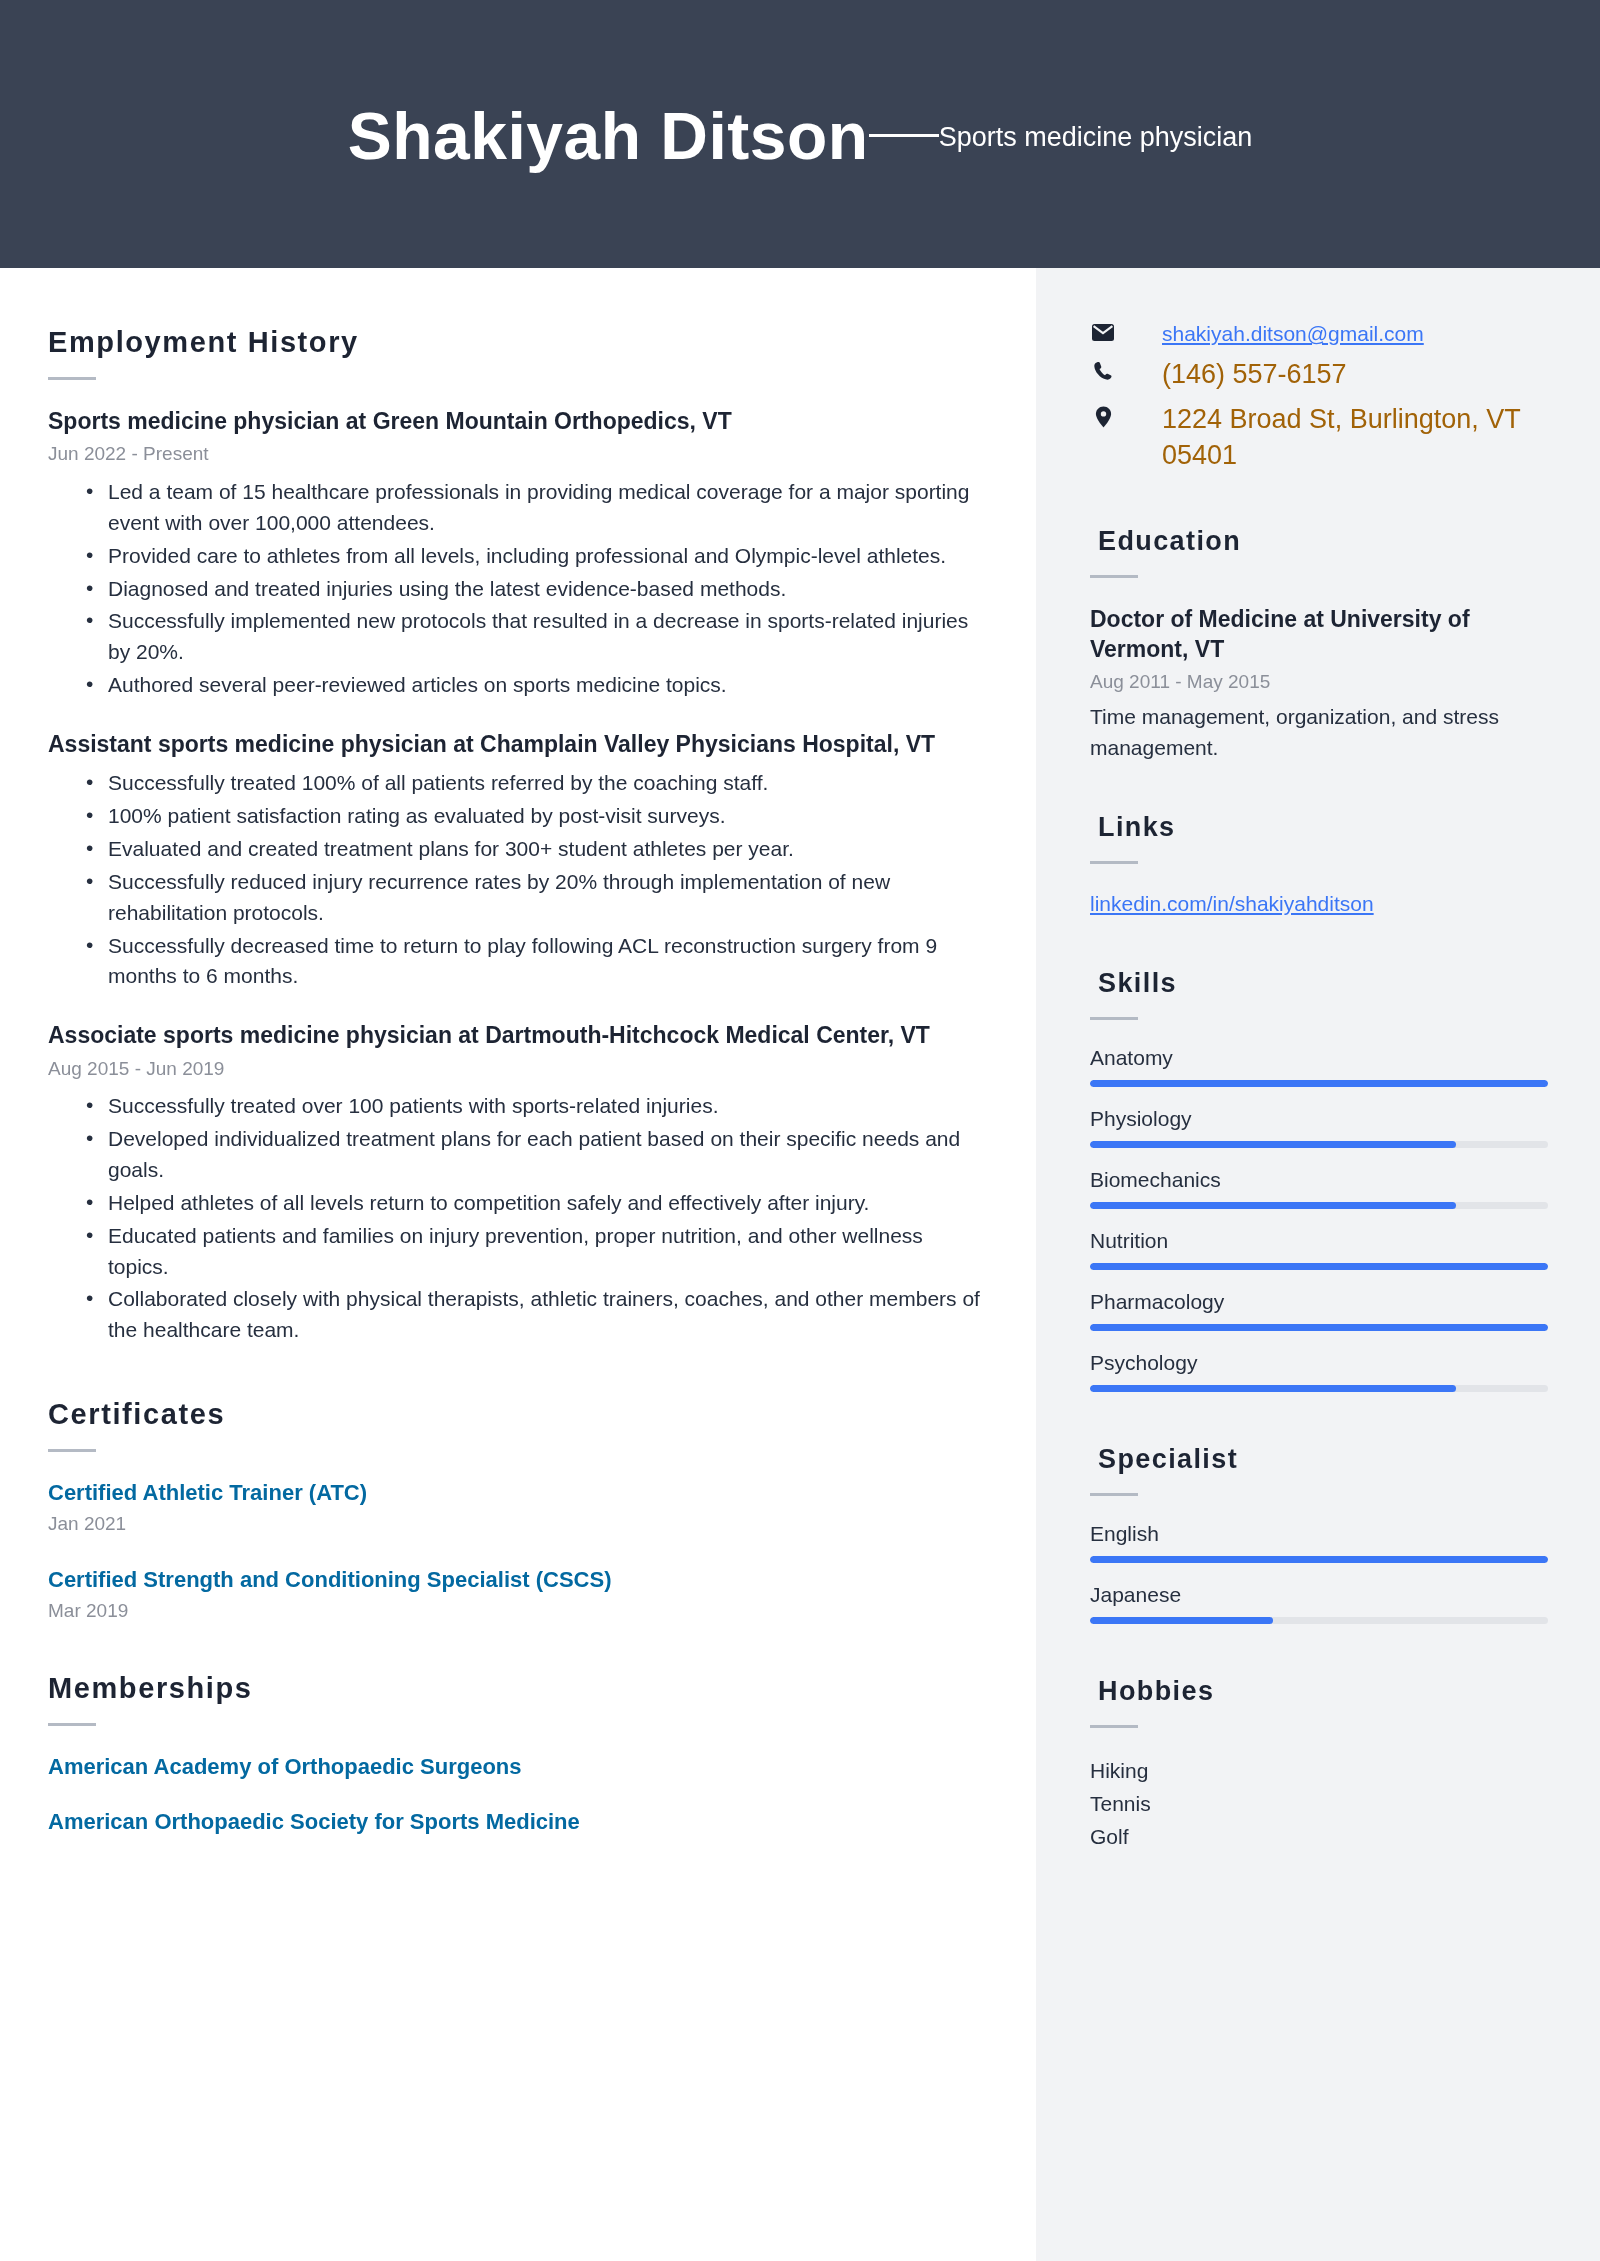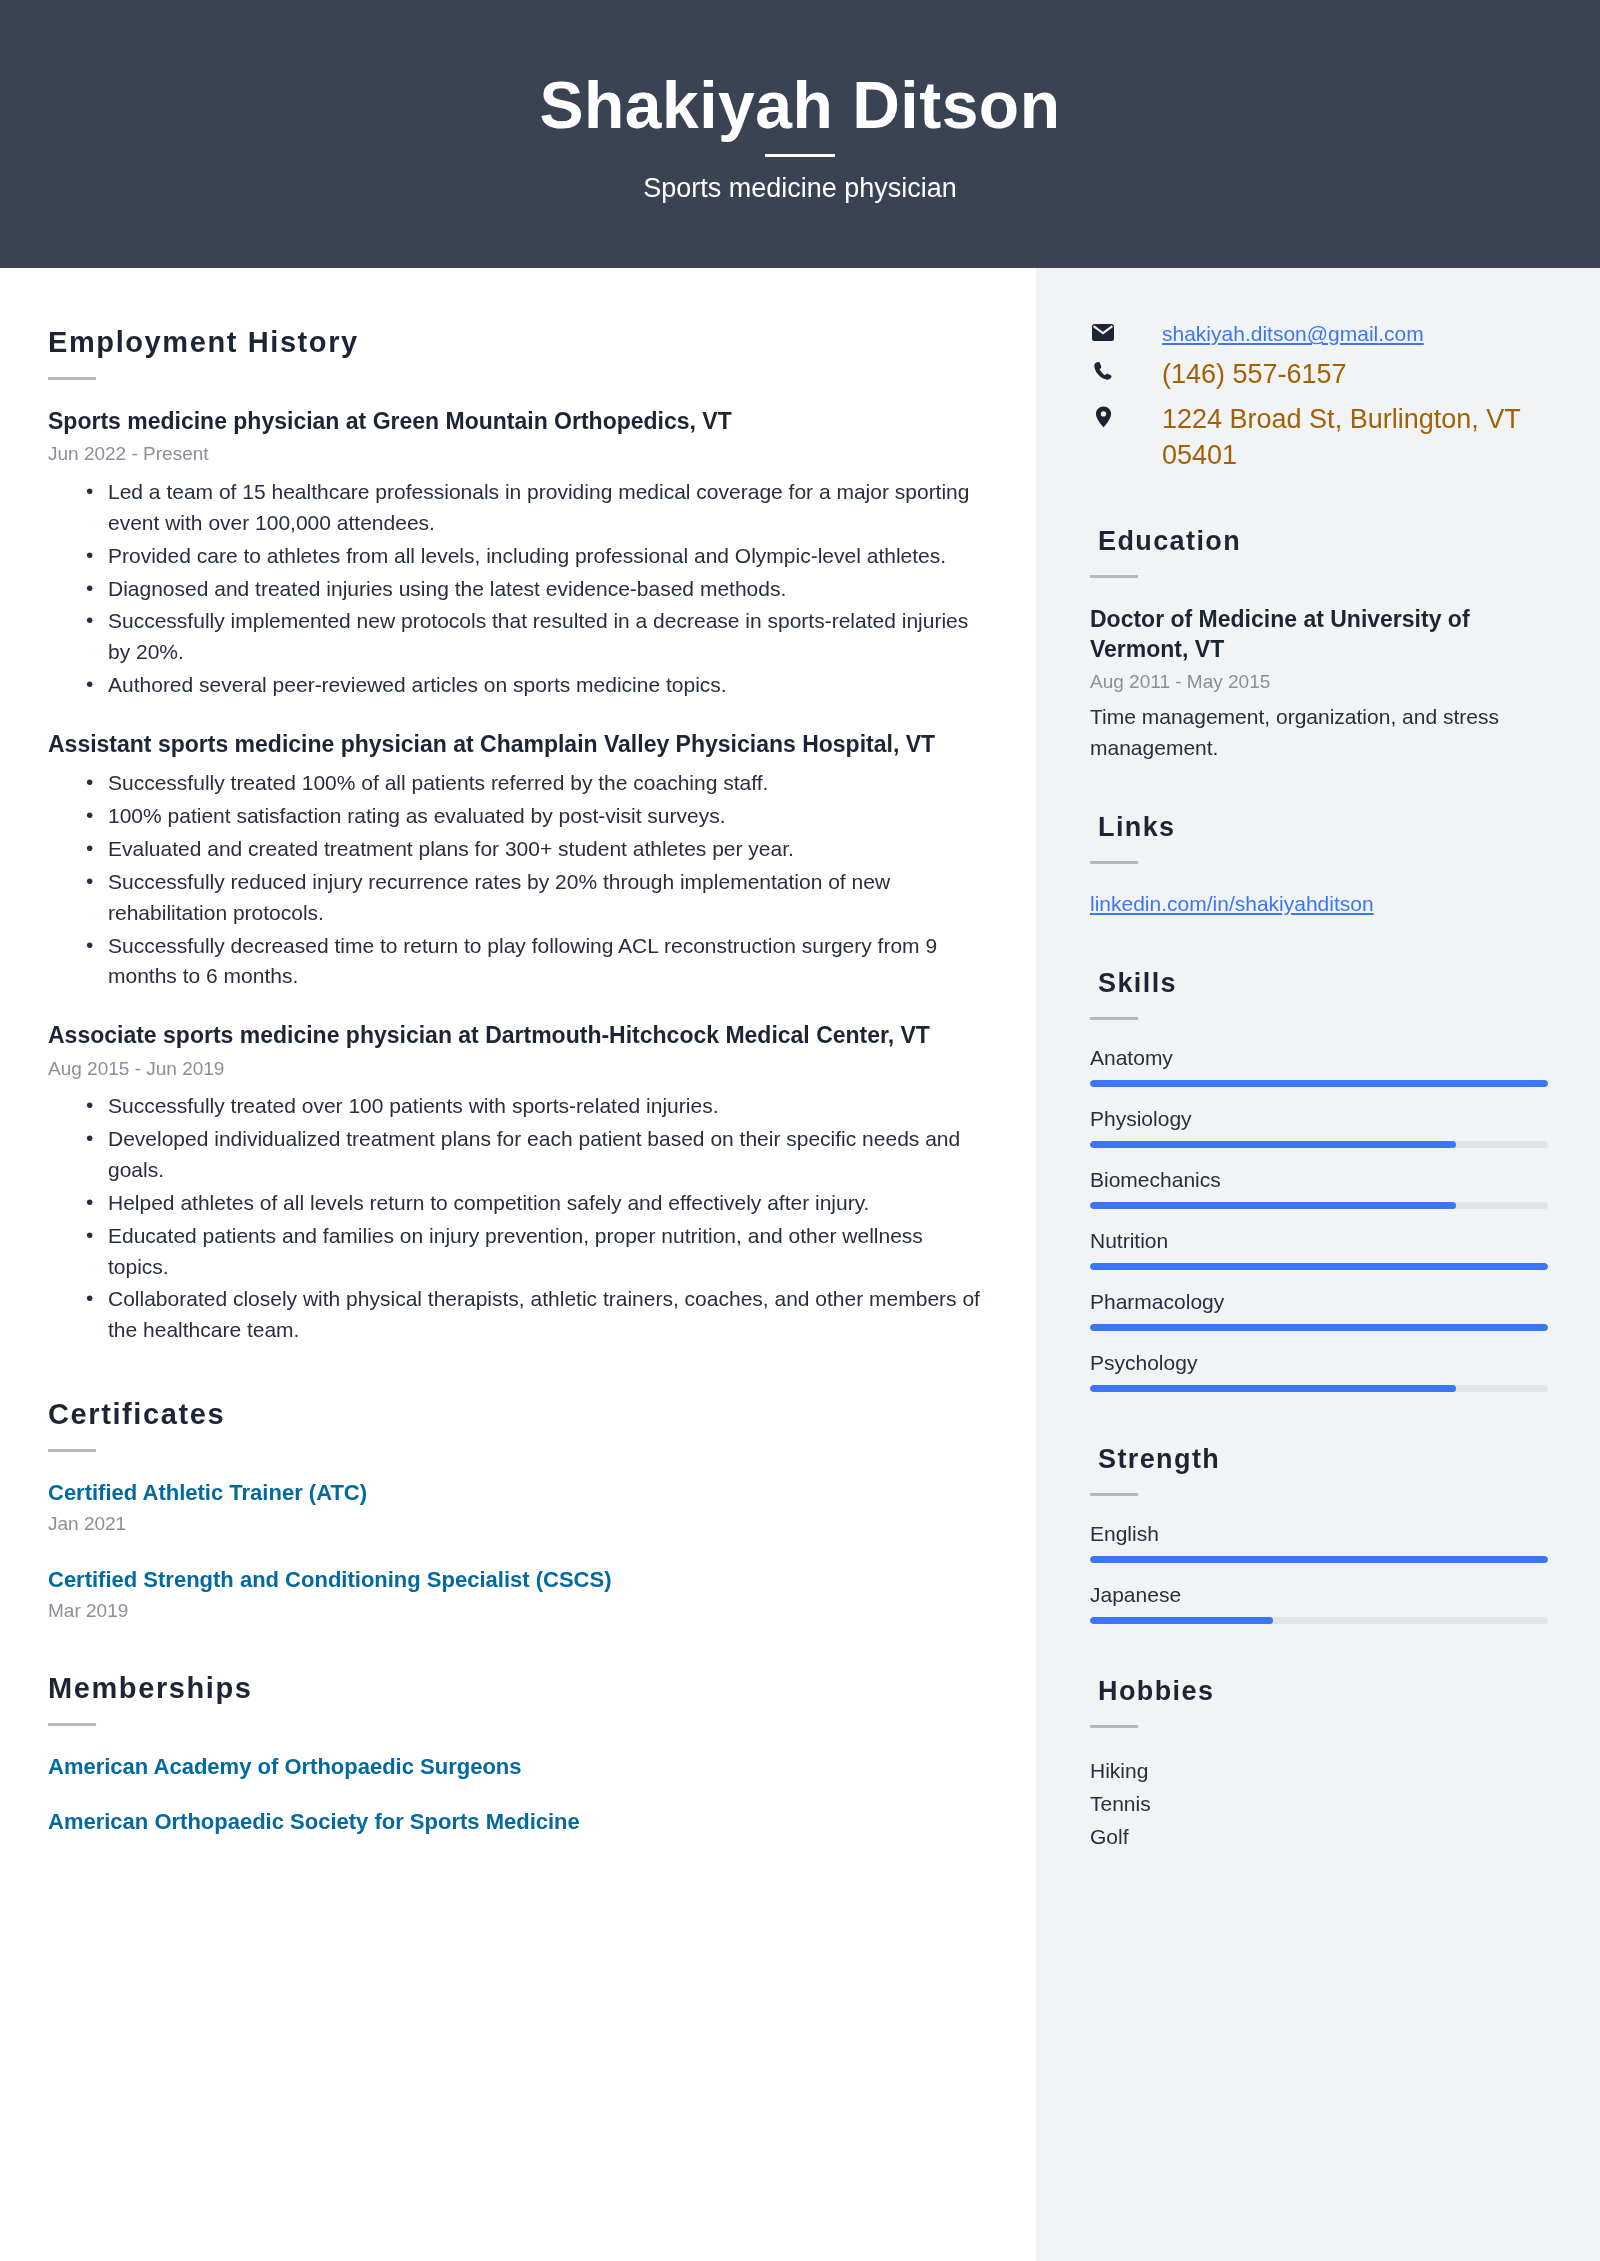--- a/index.html
+++ b/index.html
@@ -13,21 +13,21 @@
     min-height: 2261px;
     background: #ffffff;
     position: relative;
   }
 
   
   .header {
     background: #3a4354;
     height: 268px;
     display: flex;
-    flex-direction: column;
+    flex-direction: row;
     align-items: center;
     justify-content: center;
     padding-top: 6px;
   }
   .header-name {
     color: #ffffff;
     font-size: 66px;
     font-weight: bold;
     letter-spacing: 0.5px;
     line-height: 1.08;
@@ -365,21 +365,21 @@
         </div>
         <div class="bar-item">
           <div class="bar-label">Psychology</div>
           <div class="bar-track">
             <div class="bar-fill" style="width: 80%;"></div>
           </div>
         </div>
       </div>
 
       <div class="section" style="margin-top:52px;">
-        <div class="sec-head">Strength</div>
+        <div class="sec-head">Specialist</div>
         <div class="sec-rule"></div>
 
         <div class="bar-item">
           <div class="bar-label">English</div>
           <div class="bar-track">
             <div class="bar-fill" style="width: 100%;"></div>
           </div>
         </div>
         <div class="bar-item">
           <div class="bar-label">Japanese</div>

